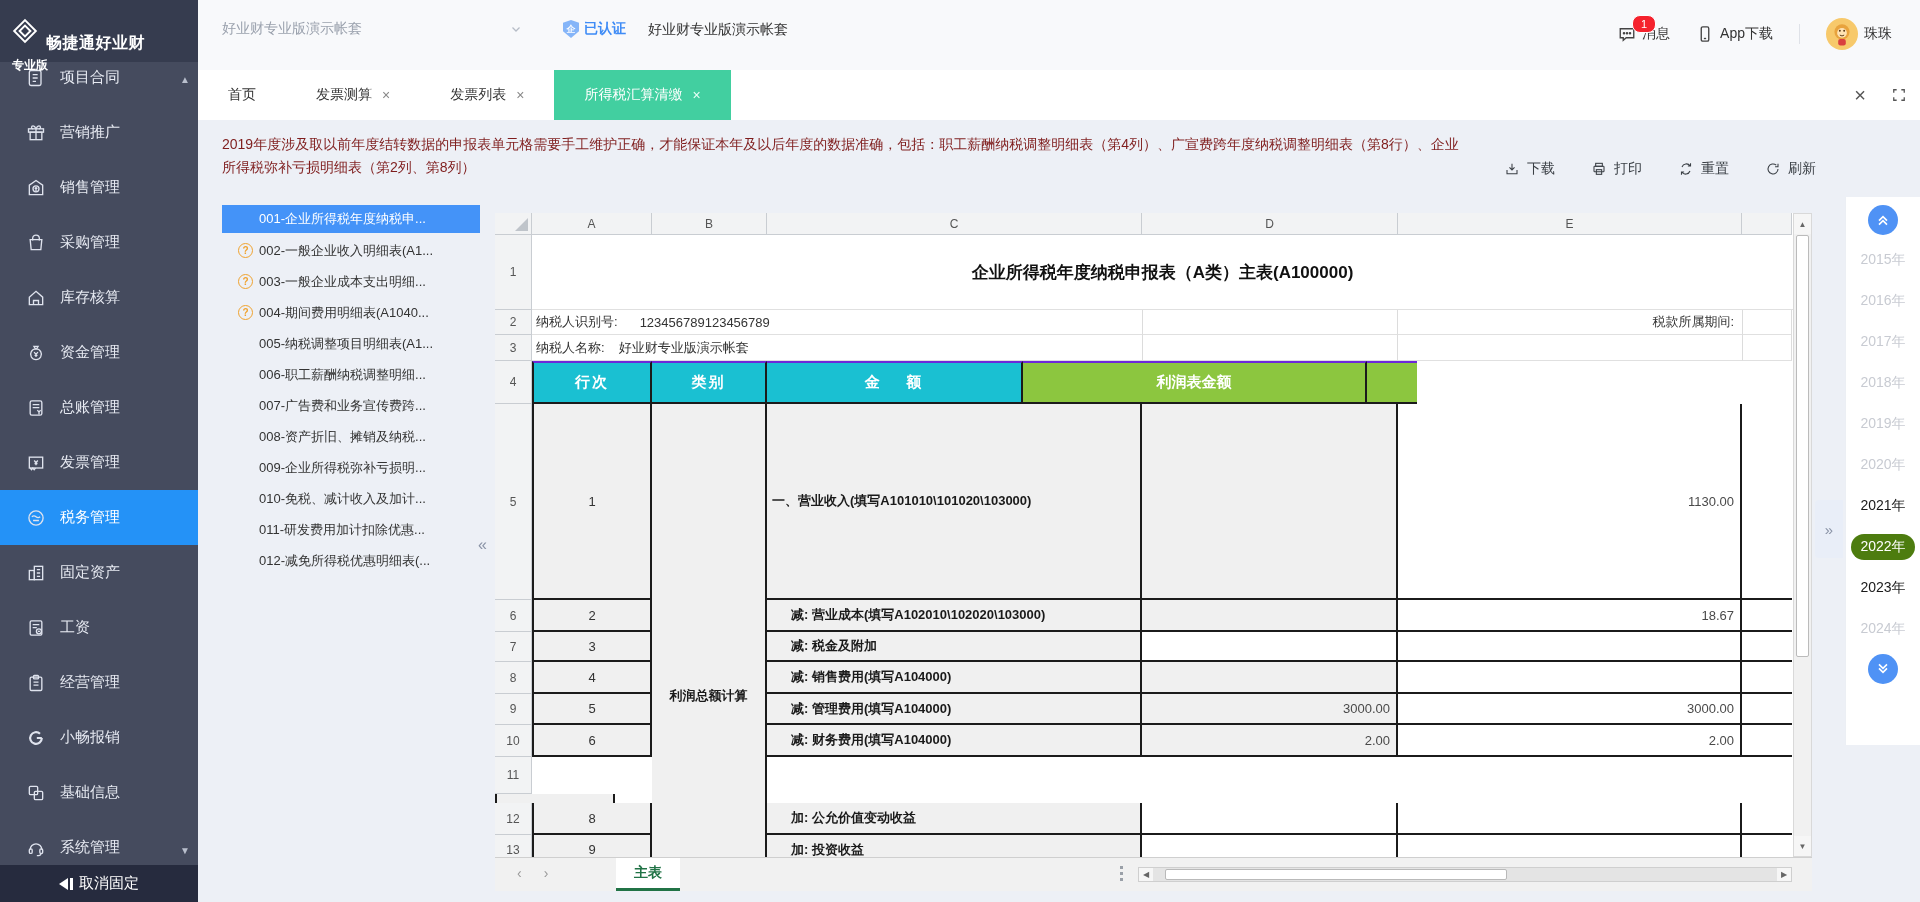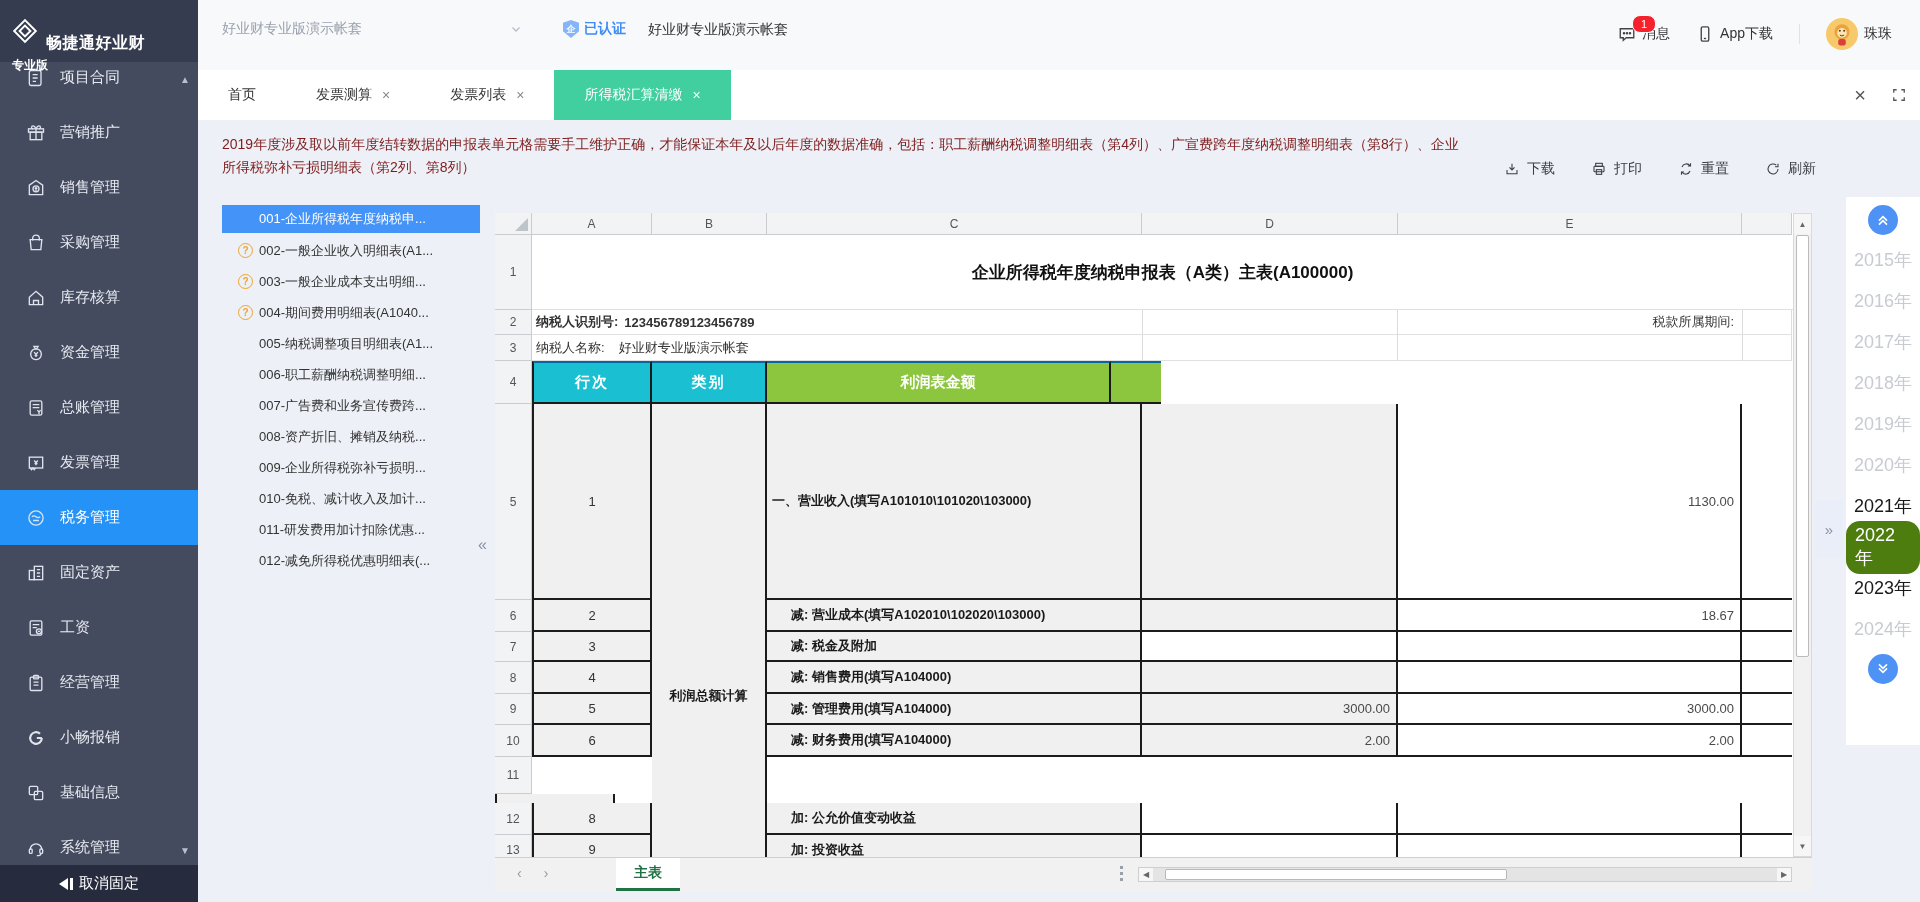--- a/index.html
+++ b/index.html
@@ -81,21 +81,21 @@
   .hcell{background:#f2f3f4;border-right:1px solid #c9cdd2;border-bottom:1px solid #c9cdd2;
     justify-content:center;color:#555;font-size:12px;}
   .rnum{background:#f2f3f4;border-right:1px solid #c9cdd2;border-bottom:1px solid #c9cdd2;
     justify-content:center;color:#555;font-size:12px;box-sizing:border-box;}
   #corner{position:relative;}
   #corner:after{content:"";position:absolute;right:3px;bottom:3px;width:0;height:0;
     border-left:13px solid transparent;border-bottom:13px solid #bfc4ca;}
   .lt{border-bottom:1px solid #e0e0e0;}
   .ltv{border-left:1px solid #dcdcdc;border-right:1px solid #dcdcdc;}
   .blk{border-right:2px solid #1b1b1b;border-bottom:2px solid #1b1b1b;background:#f0f0f0;}
-  .blk-top{border-top:2px solid #0369a1;}
+  .blk-top{border-top:2px solid #6d28d9;}
   .blk-left{border-left:2px solid #1b1b1b;}
   .th-cyan{background:#1ac0d2;color:#fff;font-weight:bold;font-size:15px;justify-content:center;letter-spacing:2px;}
   .th-green{background:#8cc63f;color:#fff;font-weight:bold;font-size:15px;justify-content:center;}
   #sheet-title{justify-content:center;font-size:17px;font-weight:bold;color:#111;}
   .srow .line{justify-content:center;}
   .srow .item{font-weight:bold;padding-left:5px;color:#1a1a1a;}
   .srow.indent .item{padding-left:24px;}
   .srow .amt{justify-content:flex-end;padding-right:6px;color:#4a4a4a;}
   .srow .prof{justify-content:flex-end;padding-right:6px;color:#4a4a4a;background:#fff;}
   .srow .fill{background:#fff;border-right:none;}
@@ -118,21 +118,21 @@
   #drag-dots i{width:3px;height:3px;background:#9aa0a8;display:block;}
   #hscroll{position:absolute;left:643px;top:9px;width:654px;height:15px;background:#e4e4e4;border:1px solid #cfcfcf;box-sizing:border-box;display:flex;}
   .hs-btn{width:14px;display:flex;align-items:center;justify-content:center;color:#666;font-size:8px;background:#f6f6f6;flex:0 0 14px;}
   #hs-right{margin-left:auto;}
   #hs-thumb{margin:1px 0 1px 12px;width:340px;background:#fff;border:1px solid #b9b9b9;border-radius:2px;}
 
   
   #year-panel{position:absolute;right:0;top:197px;width:75px;height:548px;background:#fff;border-left:1px solid #eceff4;
     display:flex;flex-direction:column;align-items:center;padding-top:8px;box-sizing:border-box;gap:9px;}
   .yr-btn{width:30px;height:30px;border-radius:50%;background:#4f92f5;color:#fff;display:flex;align-items:center;justify-content:center;cursor:pointer;}
-  .year{font-size:18px;color:#1a1a1a;height:32px;display:flex;align-items:center;cursor:pointer;}
+  .year{font-size:14px;color:#1a1a1a;height:32px;display:flex;align-items:center;cursor:pointer;}
   .year.disabled{color:#c8cbd2;}
   .year.selected span{background:#4d7c0f;color:#fff;border-radius:14px;padding:4px 9px;}
   #expand-right{position:absolute;right:77px;top:500px;width:28px;height:58px;background:#e9eef8;border-radius:4px 0 0 4px;
     display:flex;align-items:center;justify-content:center;color:#8a93a6;font-size:15px;cursor:pointer;}
 </style>
 </head>
 <body>
 
 <div id="app">
 
@@ -494,21 +494,21 @@
       <div class="cell hcell w-f"></div>
     </div>
 
     <div class="flexrow" style="height:75px;">
       <div class="cell rnum w-num">1</div>
       <div class="cell lt w-wide" id="sheet-title">企业所得税年度纳税申报表（A类）主表(A100000)</div>
     </div>
 
     <div class="flexrow" style="height:25px;">
       <div class="cell rnum w-num">2</div>
-      <div class="cell lt w-ac" style="padding-left:4px;gap:6px;font-weight:bold;">
+      <div class="cell lt w-ac" style="padding-left:4px;gap:22px;">
         <span>纳税人识别号:</span>
           <span>123456789123456789</span>
       </div>
       <div class="cell lt ltv w-d"></div>
       <div class="cell lt w-e" style="justify-content:flex-end;padding-right:8px;">税款所属期间:</div>
       <div class="cell lt ltv w-f"></div>
     </div>
 
     <div class="flexrow" style="height:26px;">
       <div class="cell rnum w-num">3</div>
@@ -518,20 +518,21 @@
       </div>
       <div class="cell lt ltv w-d"></div>
       <div class="cell lt w-e"></div>
       <div class="cell lt ltv w-f"></div>
     </div>
 
     <div class="flexrow" style="height:43px;">
       <div class="cell rnum w-num">4</div>
       <div class="cell blk blk-top blk-left th-cyan w-a">行次</div>
       <div class="cell blk blk-top th-cyan w-b">类别</div>
+      <div class="cell blk blk-top th-cyan w-d" style="white-space:pre;">金    额</div>
       <div class="cell blk blk-top th-green w-e">利润表金额</div>
       <div class="cell blk blk-top th-green w-f" style="border-right:none;"></div>
     </div>
 
     <div id="data-rows">
         <div class="srow flexrow" style="height: 196px;">
     <div class="cell rnum w-num">5</div>
     <div class="cell blk blk-left line w-a">1</div>
     <div class="bsp w-b"></div>
     <div class="cell blk item w-c">一、营业收入(填写A101010\101020\103000)</div>

